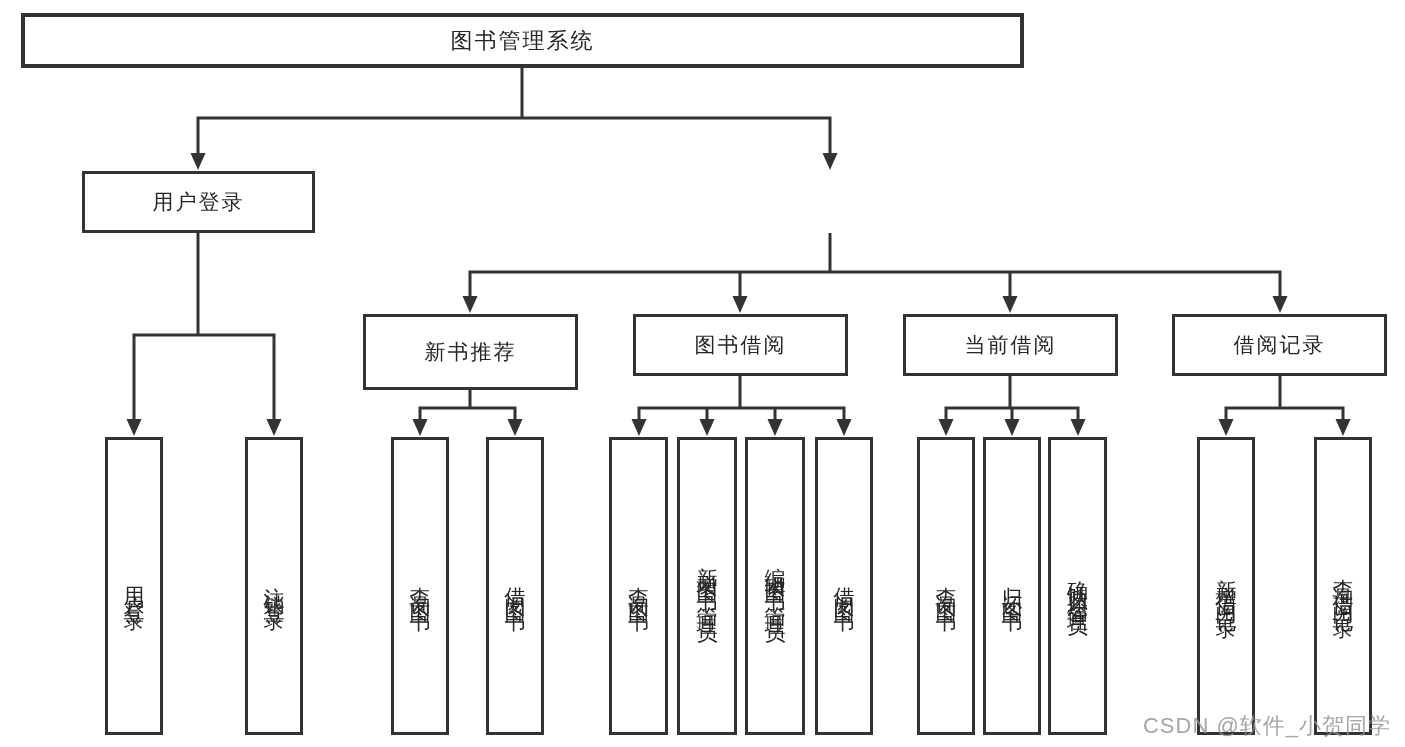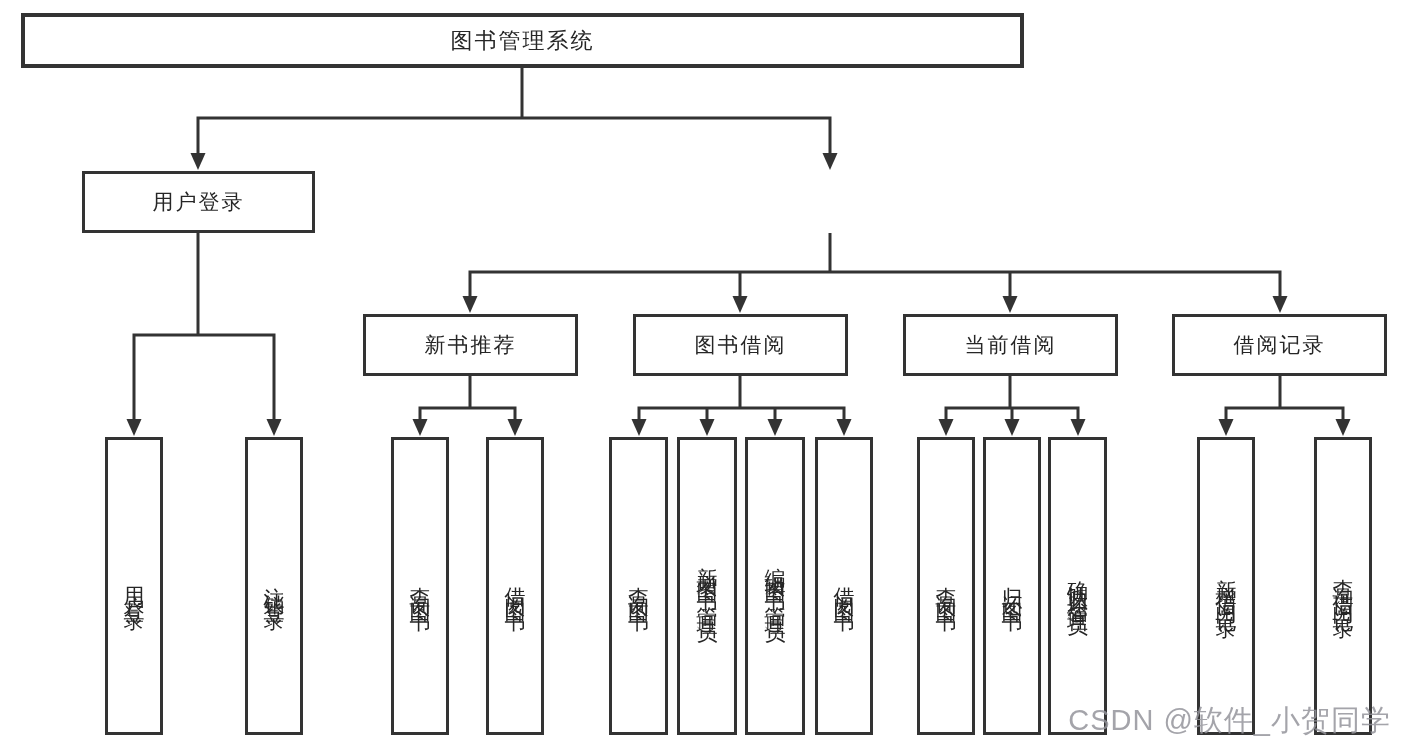--- a/index.html
+++ b/index.html
@@ -52,21 +52,21 @@
     font-size: 21px;
     letter-spacing: 8px;
     color: #262626;
     z-index: 1;
   }
   .vbox span, .hbox span { display: block; }
   #watermark {
     position: absolute;
     right: 14px;
     bottom: 6px;
-    font-size: 29px;
+    font-size: 22px;
     letter-spacing: 1px;
     color: rgba(148, 148, 155, 0.85);
     z-index: 2;
     white-space: nowrap;
   }
 </style>
 </head>
 <body>
 
 <div id="canvas">
@@ -109,21 +109,21 @@
   </svg>
 
   <div class="hbox root" style="left:21px; top:13px; width:1003px; height:55px;">
     <span>图书管理系统</span>
   </div>
 
   <div class="hbox" style="left:82px; top:171px; width:233px; height:62px;">
     <span>用户登录</span>
   </div>
 
-  <div class="hbox" style="left:363px; top:314px; width:215px; height:62px;">
+  <div class="hbox" style="left:363px; top:314px; width:215px; height:76px;">
     <span>新书推荐</span>
   </div>
   <div class="hbox" style="left:633px; top:314px; width:215px; height:62px;">
     <span>图书借阅</span>
   </div>
   <div class="hbox" style="left:903px; top:314px; width:215px; height:62px;">
     <span>当前借阅</span>
   </div>
   <div class="hbox" style="left:1172px; top:314px; width:215px; height:62px;">
     <span>借阅记录</span>

